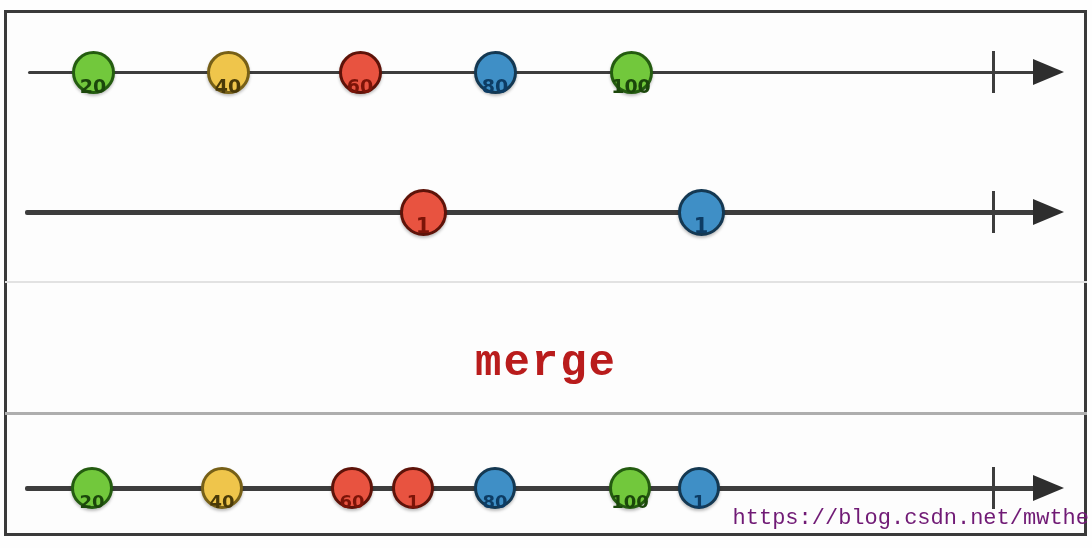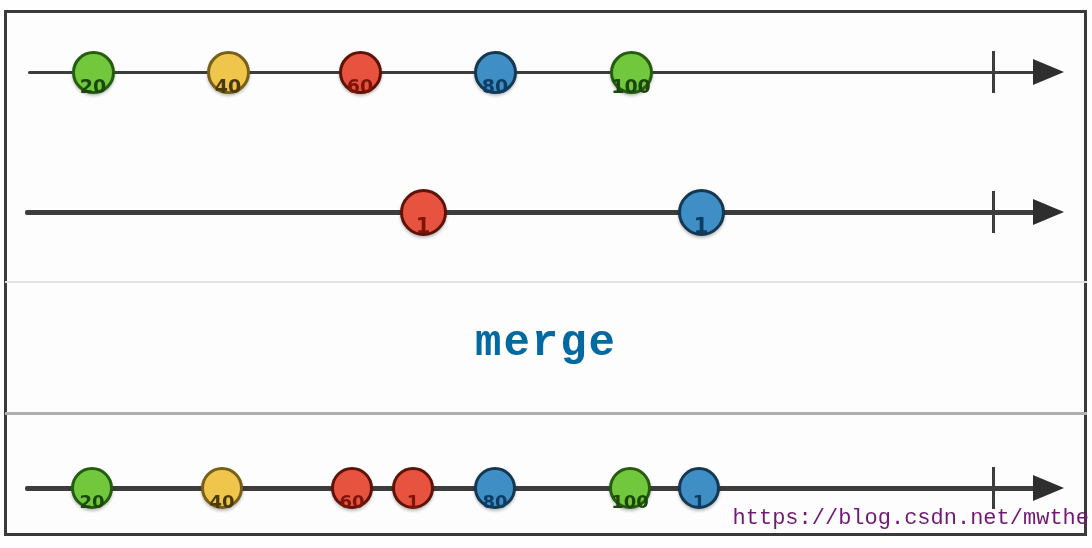--- a/index.html
+++ b/index.html
@@ -76,28 +76,28 @@
     background: #e2e2e2;
   }
   #divider-bottom {
     top: 412px;
     height: 3px;
     background: #aeaeae;
   }
   #operator-label {
     position: absolute;
     left: 0;
-    top: 318px;
+    top: 338px;
     width: 1092px;
     text-align: center;
     font-family: "Liberation Mono", monospace;
     font-weight: bold;
     font-size: 44px;
     letter-spacing: 2px;
-    color: #0369a1;
+    color: #b91c1c;
   }
   #watermark {
     position: absolute;
     right: 3px;
     top: 506px;
     font-family: "Liberation Mono", monospace;
     font-size: 22px;
     letter-spacing: 0px;
     color: #701a75;
     z-index: 3;

